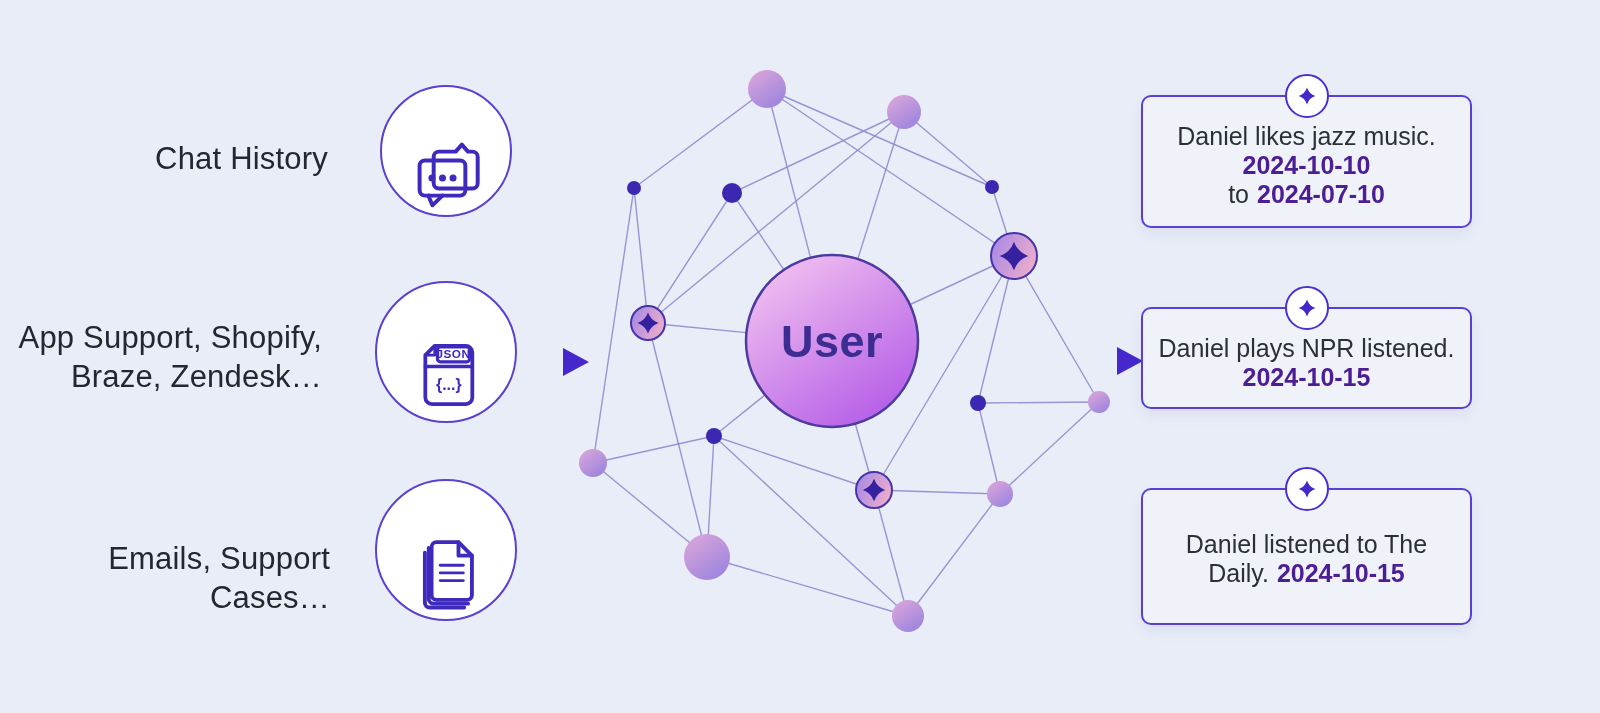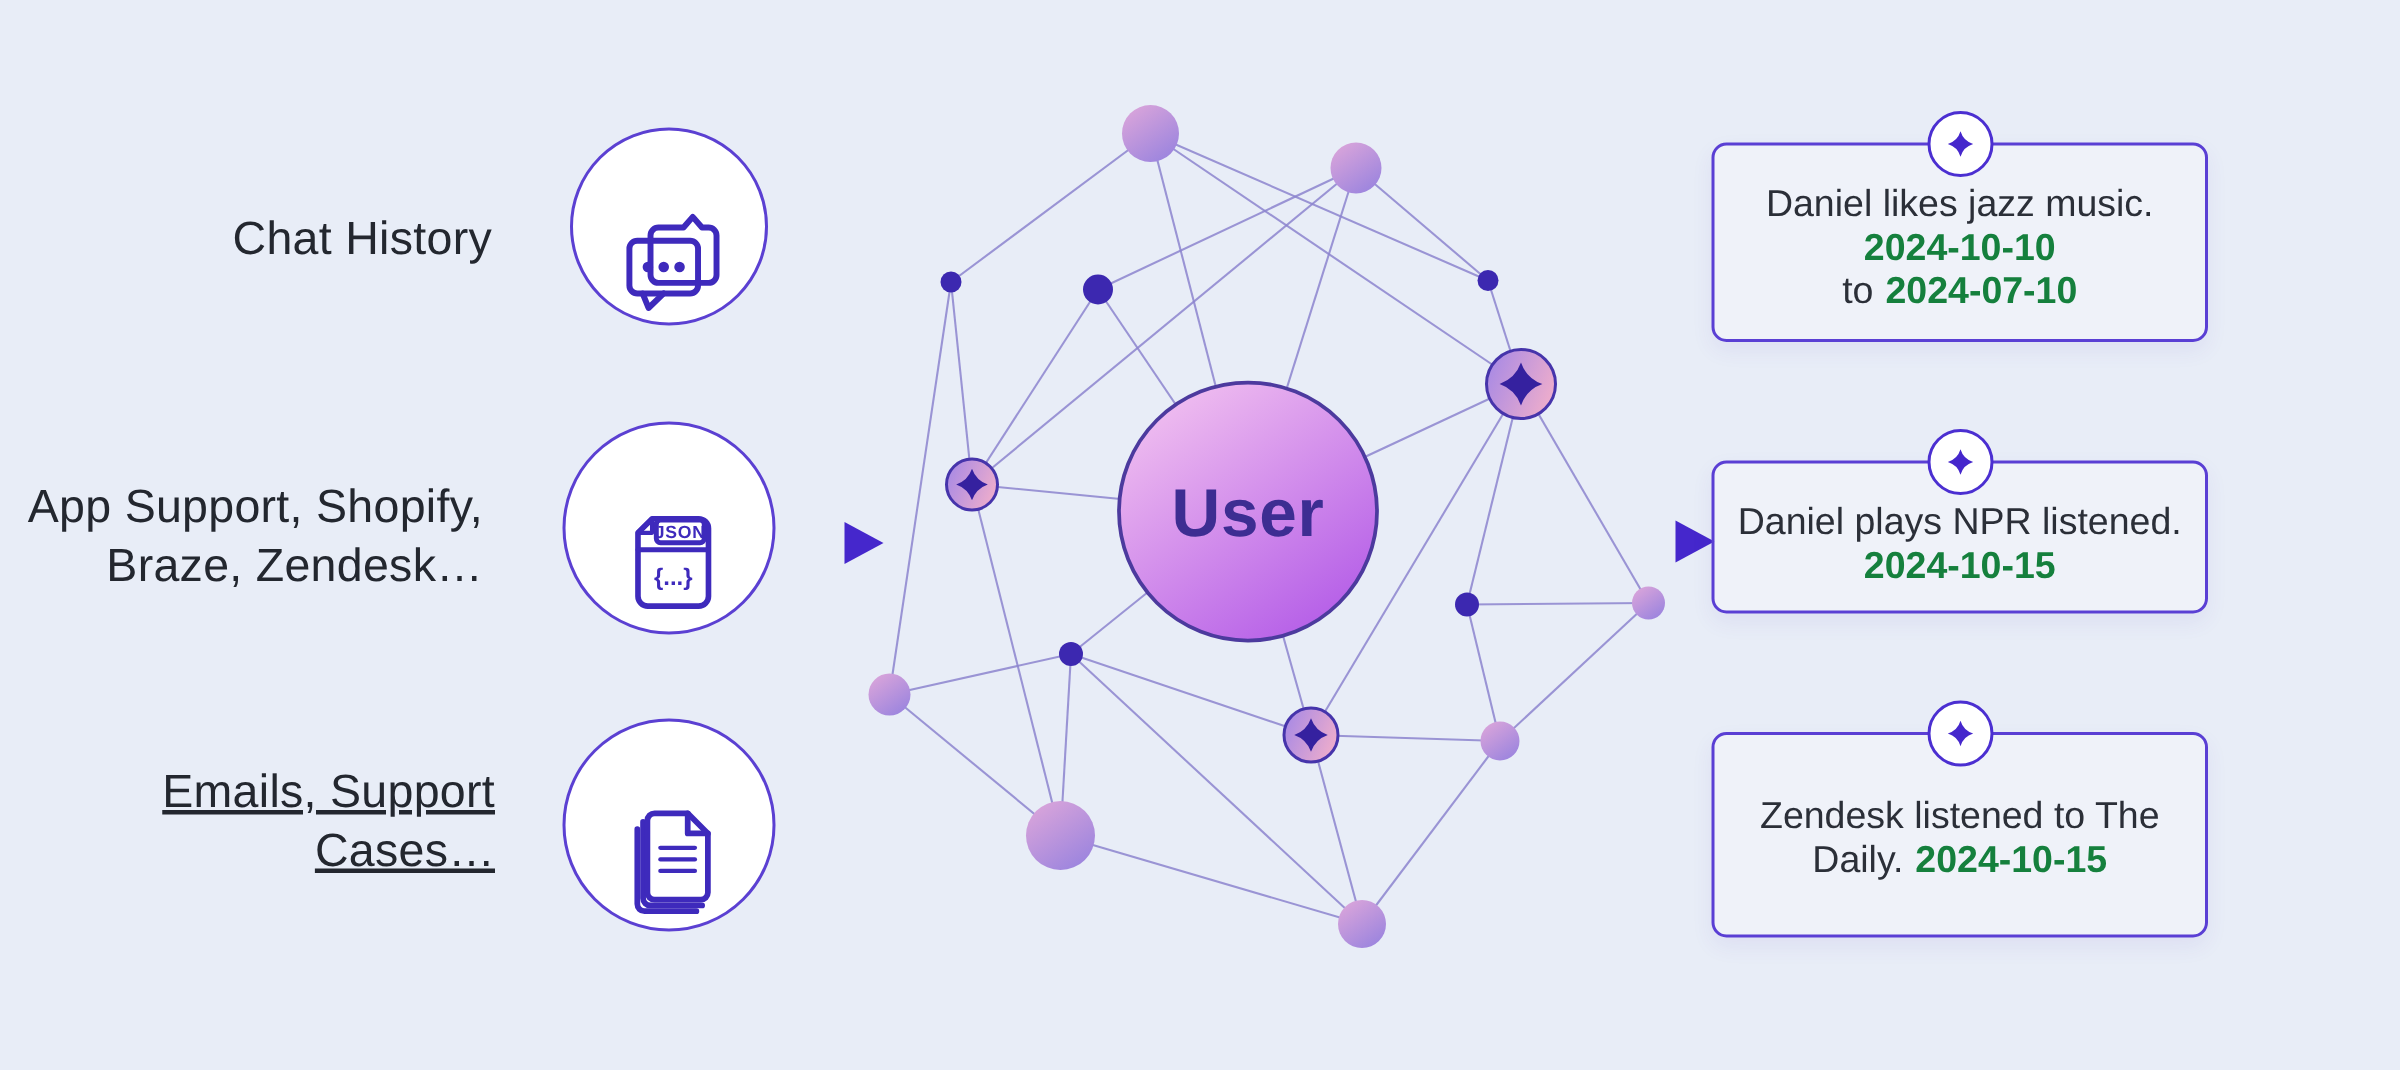--- a/index.html
+++ b/index.html
@@ -46,21 +46,21 @@
     box-shadow:0 6px 14px rgba(80,60,180,.07);
     text-align:center;color:#2b2f38;font-size:25px;line-height:29px;
   }
   .card-badge{
     position:absolute;left:50%;top:-23px;transform:translateX(-50%);
     width:44px;height:44px;box-sizing:border-box;background:#fff;
     border:2px solid #4b2fd1;border-radius:50%;
     display:flex;align-items:center;justify-content:center;
   }
   .card-line{white-space:nowrap;}
-  .date{color:#15803d;font-weight:bold;}
+  .date{color:#4c1d95;font-weight:bold;}
   .seg + .seg{margin-left:8px;}
 </style>
 </head>
 <body>
 
 <div class="stage">
 
   <svg id="graph-svg" width="1600" height="713" viewBox="0 0 1600 713">
     <defs>
       <linearGradient id="gradBall" x1="0" y1="0" x2="0.7" y2="1">
@@ -153,21 +153,21 @@
     <svg width="94" height="94" viewBox="0 0 100 100">
       <path class="icon-stroke" stroke-width="4" d="M38 20 H71 A7 7 0 0 1 78 27 V75 A7 7 0 0 1 71 82 H35 A7 7 0 0 1 28 75 V30 Z"></path>
       <path d="M38 20 V30 H28 Z" fill="#3e2abc" class="icon-stroke" stroke-width="3"></path>
       <rect x="41" y="21" width="34" height="16" rx="3" class="icon-stroke" stroke-width="3.5"></rect>
       <text x="58" y="33.5" text-anchor="middle" font-size="12.5" letter-spacing="0.5" class="icon-text">JSON</text>
       <line x1="28" y1="42" x2="78" y2="42" class="icon-stroke" stroke-width="3.5"></line>
       <text x="53" y="67" text-anchor="middle" font-size="17" class="icon-text">{...}</text>
     </svg>
   </div>
 
-  <div class="src-label" style="left:0;top:508px;width:330px;text-decoration:underline;">
+  <div class="src-label" style="left:0;top:539px;width:330px;">
     <div>Emails, Support Cases…</div>
   </div>
   <div class="src-circle" style="left:375px;top:479px;width:142px;height:142px;">
     <svg width="96" height="96" viewBox="0 0 100 100">
       <path class="icon-stroke" stroke-width="4" d="M28 31 V83 A5 5 0 0 0 33 88 H69"></path>
       <path class="icon-stroke" stroke-width="4" d="M32 26 V79 A5 5 0 0 0 37 84 H73"></path>
       <path class="icon-stroke" stroke-width="4" fill="#ffffff" d="M40 20 H63 L77 34 V75 A5 5 0 0 1 72 80 H40 A5 5 0 0 1 35 75 V25 A5 5 0 0 1 40 20 Z"></path>
       <path class="icon-stroke" stroke-width="4" d="M63 20 V34 H77"></path>
       <line x1="44" y1="44" x2="68" y2="44" class="icon-stroke" stroke-width="3"></line>
       <line x1="44" y1="52" x2="68" y2="52" class="icon-stroke" stroke-width="3"></line>
@@ -200,19 +200,19 @@
     <div class="card-line">Daniel plays NPR listened.</div>
     <div class="card-line"><span class="date seg">2024-10-15</span></div>
   </div>
 
   <div class="memory-card" style="top:488px;height:137px;padding-top:40px;">
     <div class="card-badge">
       <svg width="26" height="26" viewBox="0 0 40 40">
         <path d="M20 7 Q23 17 33 20 Q23 23 20 33 Q17 23 7 20 Q17 17 20 7 Z" fill="#4527cc"></path>
       </svg>
     </div>
-    <div class="card-line">Zendesk listened to The</div>
+    <div class="card-line">Daniel listened to The</div>
     <div class="card-line">
       <span class="seg">Daily.</span><span class="date seg">2024-10-15</span>
     </div>
   </div>
 
 </div>
 
 </body></html>

